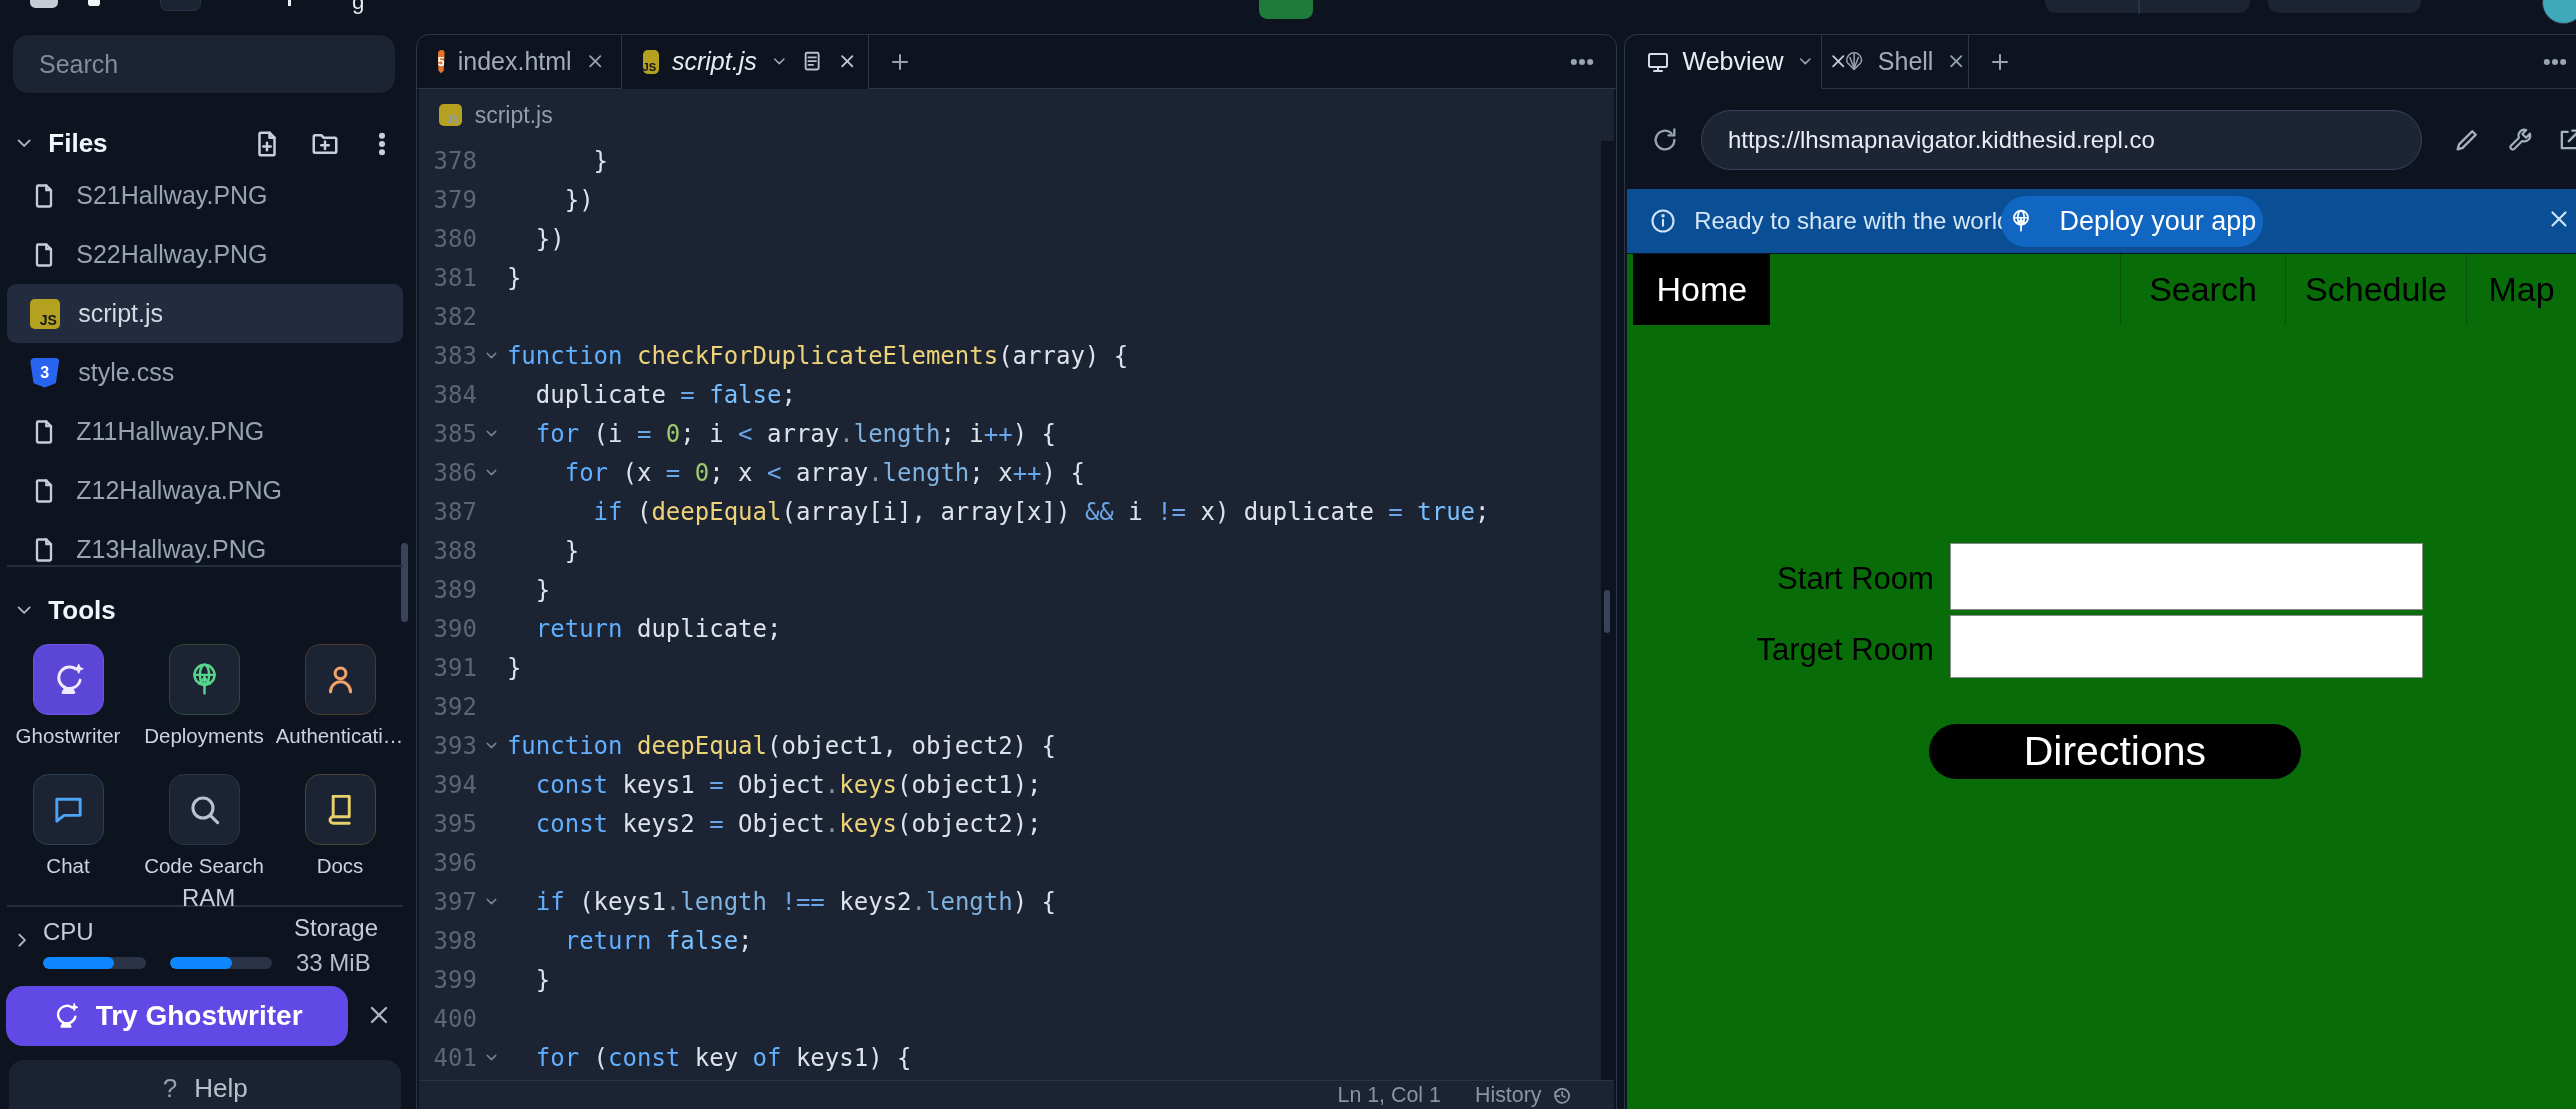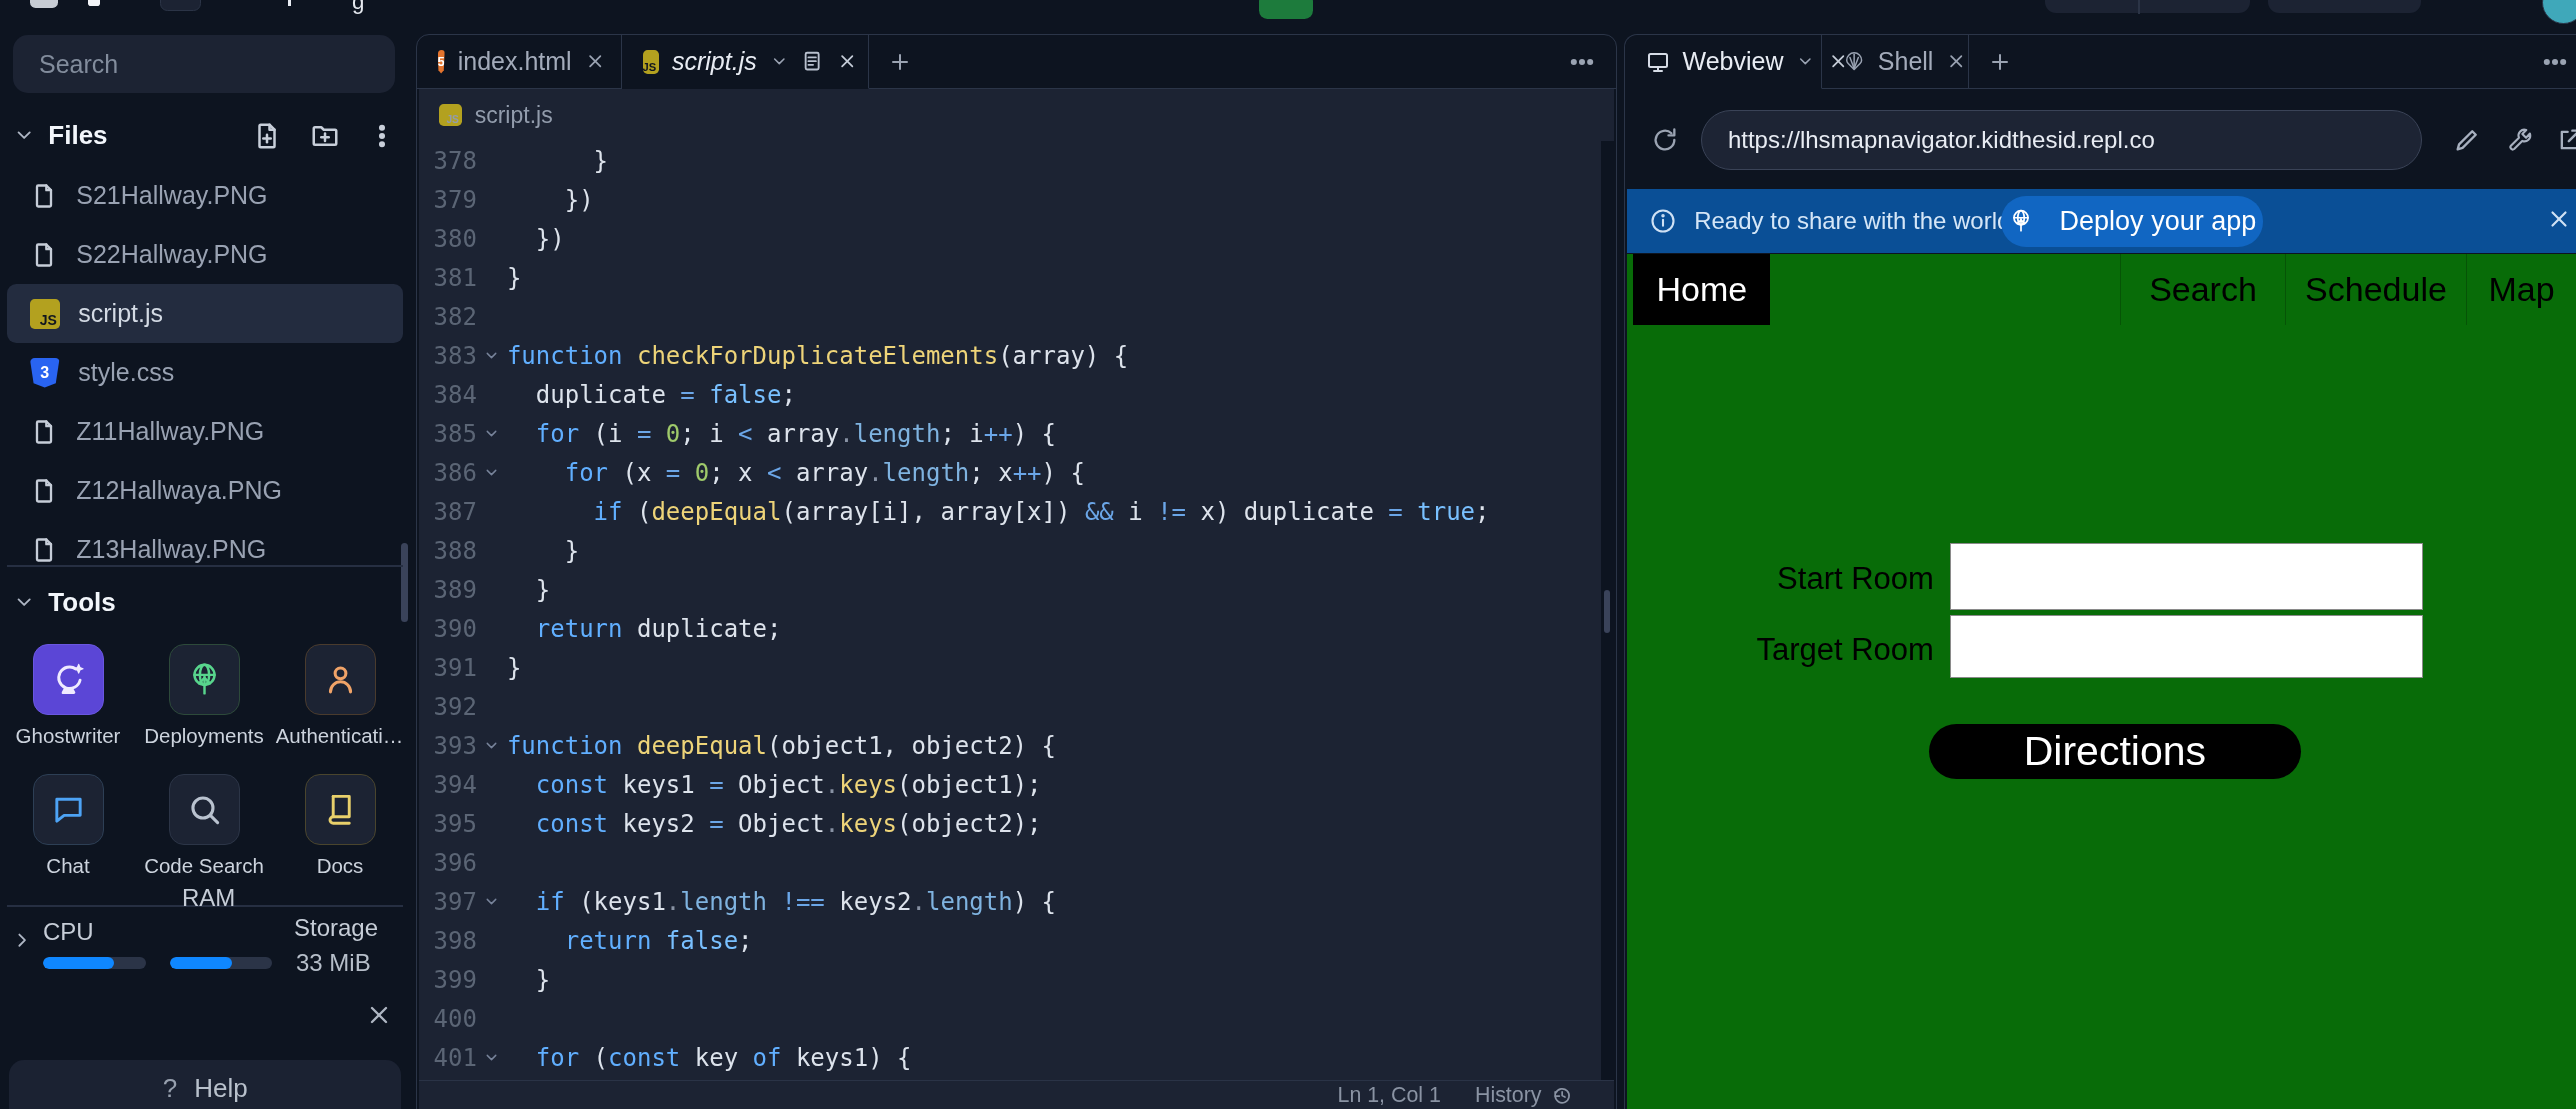--- a/index.html
+++ b/index.html
@@ -9,21 +9,21 @@
   svg{display:block;}
   
   .top-shape{position:absolute;}
   
   #sidebar{position:absolute;left:0;top:0;width:414px;height:1109px;}
   #search-box{position:absolute;left:13px;top:35px;width:382px;height:58px;background:#1c2333;
               border-radius:15px;display:flex;align-items:center;padding:0 24px;box-sizing:border-box;}
   #search-box input{background:transparent;border:none;outline:none;width:100%;
                     font:25px "Liberation Sans",sans-serif;color:#c7cedb;}
   #search-box input::placeholder{color:#828c9c;}
-  .section-header{position:absolute;left:13px;width:383px;height:37px;display:flex;align-items:center;gap:13px;}
+  .section-header{position:absolute;left:13px;width:383px;height:37px;display:flex;align-items:center;gap:13px;margin-top:8px;}
   .section-title{font-size:26px;font-weight:700;color:#f2f6fb;}
   .header-icons{margin-left:auto;display:flex;align-items:center;gap:28px;}
   #files-list{position:absolute;left:7.4px;top:166px;width:396px;height:400px;overflow:hidden;}
   .file-row{height:59px;display:flex;align-items:center;gap:18.6px;padding-left:22.3px;border-radius:9.3px;}
   .file-row.selected{background:#232c3f;}
   .file-name{font-size:25px;color:#99a2b2;}
   .file-row.selected .file-name{color:#d3dae4;}
   .badge{width:30px;height:30px;border-radius:4.7px;display:flex;align-items:flex-end;justify-content:flex-end;
          font-weight:700;box-sizing:border-box;}
   .badge.js{background:#b3a11f;color:#11161f;font-size:14px;padding:0 2.8px 0.9px 0;}
@@ -301,20 +301,30 @@
     <span class="res-label" style="left:170px;top:884px;margin-left:12px;">RAM</span>
     <span class="res-label" style="left:294px;top:914px;">Storage</span>
     <div class="res-bar" style="left:43px;top:957px;width:103px;">
         <div class="res-fill" id="cpu-fill" style="width: 69%;"></div>
       </div>
     <div class="res-bar" style="left:170px;top:957px;width:102px;">
         <div class="res-fill" id="ram-fill" style="width: 61%;"></div>
       </div>
     <span class="res-label" style="left:296px;top:949px;color:#b6bec9;">33 MiB</span>
 
+    <div id="ghostwriter-btn">
+      <span id="gw-icon">
+          <svg width="30" height="30" viewBox="0 0 24 24" fill="none" stroke="#ffffff" stroke-width="1.9" stroke-linecap="round" stroke-linejoin="round">
+            <path d="M16.8 5.2a7 7 0 1 0 2.7 7.3"></path>
+            <path d="M18.6 2.2l.8 2 2 .8-2 .8-.8 2-.8-2-2-.8 2-.8z" fill="#ffffff" stroke-width="0.8"></path>
+            <path d="M8.5 20.5h7l-1.4-2.6h-4.2z" fill="#ffffff"></path>
+          </svg>
+        </span>
+      <span>Try Ghostwriter</span>
+    </div>
     <span class="abs" style="left:365px;top:1001px;" id="gw-close">
         <svg width="28" height="28" viewBox="0 0 24 24" fill="none" stroke="#aeb6c2" stroke-width="2" stroke-linecap="round" stroke-linejoin="round">
           <line x1="6" y1="6" x2="18" y2="18"></line>
           <line x1="18" y1="6" x2="6" y2="18"></line>
         </svg>
       </span>
 
     <div id="help-panel">
       <span style="color:#97a0ae;">?</span>
       <span>Help</span>

